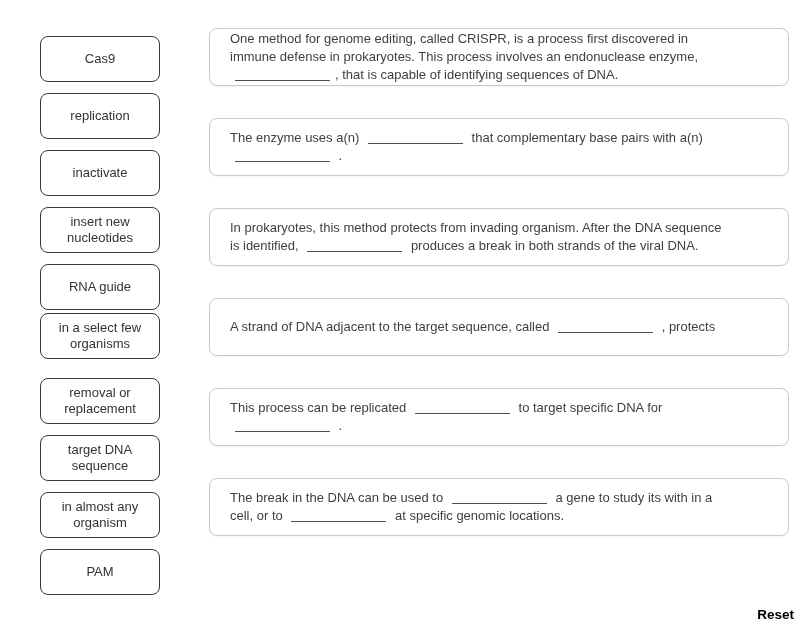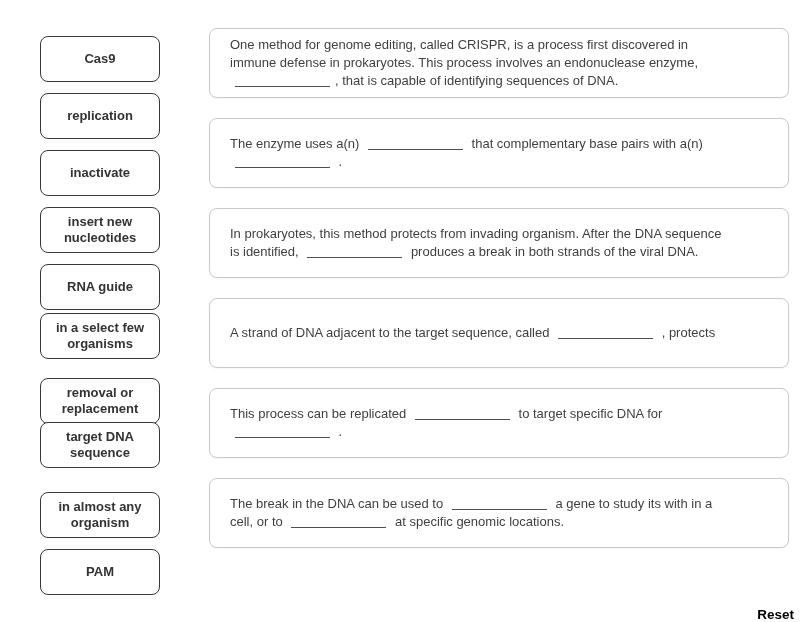--- a/index.html
+++ b/index.html
@@ -8,25 +8,25 @@
     background:#ffffff;color:#3f3f3f;
     font-family:"Liberation Sans", sans-serif;
   }
   
   .chip{
     position:absolute;left:40px;width:120px;height:46px;
     box-sizing:border-box;
     border:1.5px solid #383838;border-radius:8px;background:#ffffff;
     display:flex;align-items:center;justify-content:center;
     text-align:center;font-size:13px;line-height:16px;color:#333333;
-    padding:2px 8px;cursor:grab;user-select:none;font-weight:bold;
+    padding:2px 8px;cursor:grab;user-select:none;
   }
   
   .sbox{
-    position:absolute;left:209px;width:580px;height:70px;
+    position:absolute;left:209px;width:580px;height:58px;
     box-sizing:border-box;
     border:1px solid #c9c9c9;border-radius:8px;background:#ffffff;
     box-shadow:0 1px 2px rgba(0,0,0,0.04);
     display:flex;align-items:center;
   }
   .sbox .content{
     padding:0 20px;font-size:13px;line-height:18px;color:#3f3f3f;
   }
   .blank{
     display:inline-block;width:95px;height:13px;
@@ -42,21 +42,21 @@
 <body>
 
 <div>
   <div class="chip" style="top:36px">Cas9</div>
   <div class="chip" style="top:93px">replication</div>
   <div class="chip" style="top:150px">inactivate</div>
   <div class="chip" style="top:207px">insert new nucleotides</div>
   <div class="chip" style="top:264px">RNA guide</div>
   <div class="chip" style="top:313px">in a select few organisms</div>
   <div class="chip" style="top:378px">removal or replacement</div>
-  <div class="chip" style="top:422px">target DNA sequence</div>
+  <div class="chip" style="top:435px">target DNA sequence</div>
   <div class="chip" style="top:492px">in almost any organism</div>
   <div class="chip" style="top:549px">PAM</div>
 </div>
 
 <div>
   <div class="sbox" style="top:28px">
     <div class="content"><span class="seg">One method for genome editing, called CRISPR, is a process first discovered in</span><br><span class="seg">immune defense in prokaryotes. This process involves an endonuclease enzyme,</span><br><span class="blank"></span><span class="seg">, that is capable of identifying sequences of DNA.</span></div>
   </div>
   <div class="sbox" style="top:118px">
     <div class="content"><span class="seg">The enzyme uses a(n) </span><span class="blank"></span><span class="seg"> that complementary base pairs with a(n)</span><br><span class="blank"></span><span class="seg"> .</span></div>

